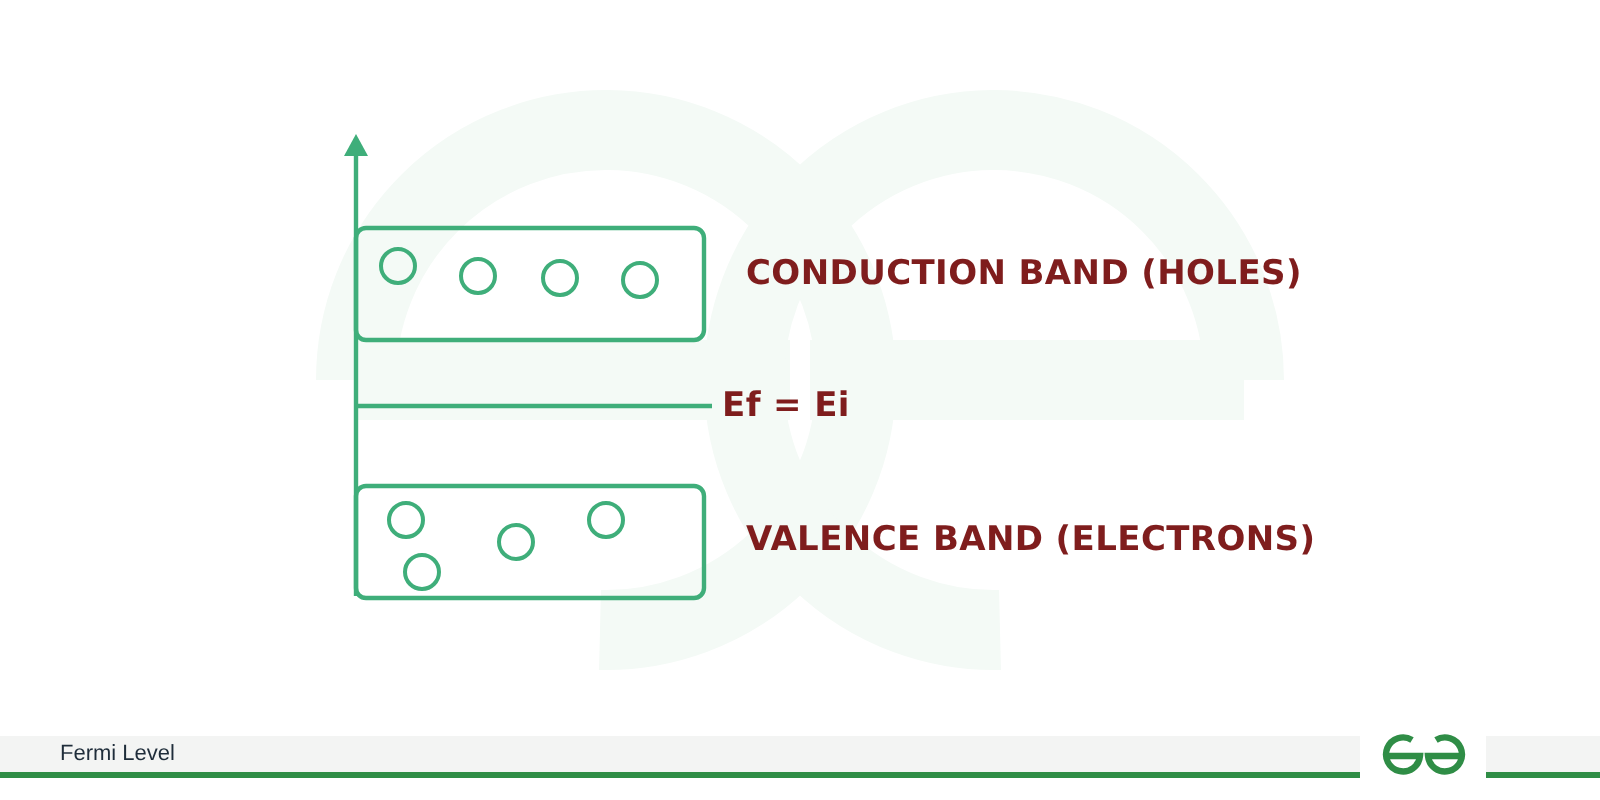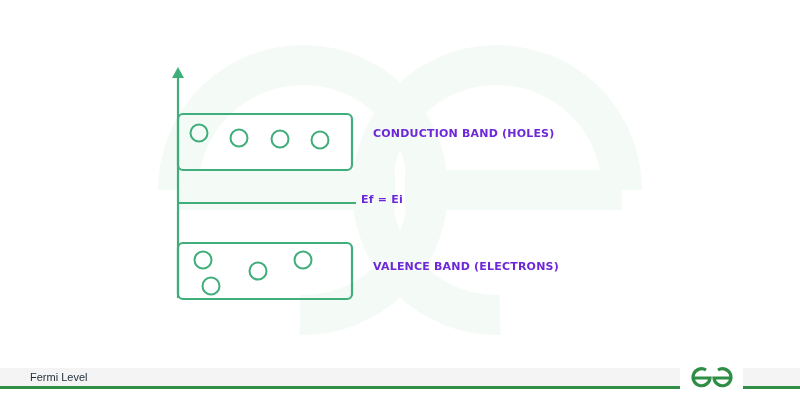--- a/index.html
+++ b/index.html
@@ -1,19 +1,19 @@
 <!DOCTYPE html>
 <html><head>
 <meta charset="utf-8">
 <style>
   html, body { margin:0; padding:0; }
   body { width:800px; height:400px; background:#ffffff; position:relative; overflow:hidden; font-family:"Liberation Sans", sans-serif; }
   .watermark { position:absolute; left:0; top:0; width:800px; height:400px; pointer-events:none; }
   .diagram { position:absolute; left:0; top:0; width:800px; height:400px; }
-  .label { position:absolute; color:#6d28d9; font-family:"DejaVu Sans", sans-serif; font-weight:bold; font-size:11px; letter-spacing:0.2px; white-space:nowrap; }
+  .label { position:absolute; color:#7f1d1d; font-family:"DejaVu Sans", sans-serif; font-weight:bold; font-size:17px; letter-spacing:0.2px; white-space:nowrap; }
   .footer-bar { position:absolute; left:0; top:368px; width:680px; height:19px; background:#f3f4f3; }
   .footer-bar-right { position:absolute; left:743px; top:368px; width:57px; height:19px; background:#f3f4f3; }
   .footer-line { position:absolute; left:0; top:386px; width:680px; height:3px; background:#2f8d46; }
   .footer-line-right { position:absolute; left:743px; top:386px; width:57px; height:3px; background:#2f8d46; }
   .footer-text { position:absolute; left:30px; top:371px; font-size:11px; color:#1f2d3a; font-family:"Liberation Sans", sans-serif; }
   .logo { position:absolute; left:689px; top:365px; width:46px; height:26px; }
 </style>
 </head>
 <body>
 

